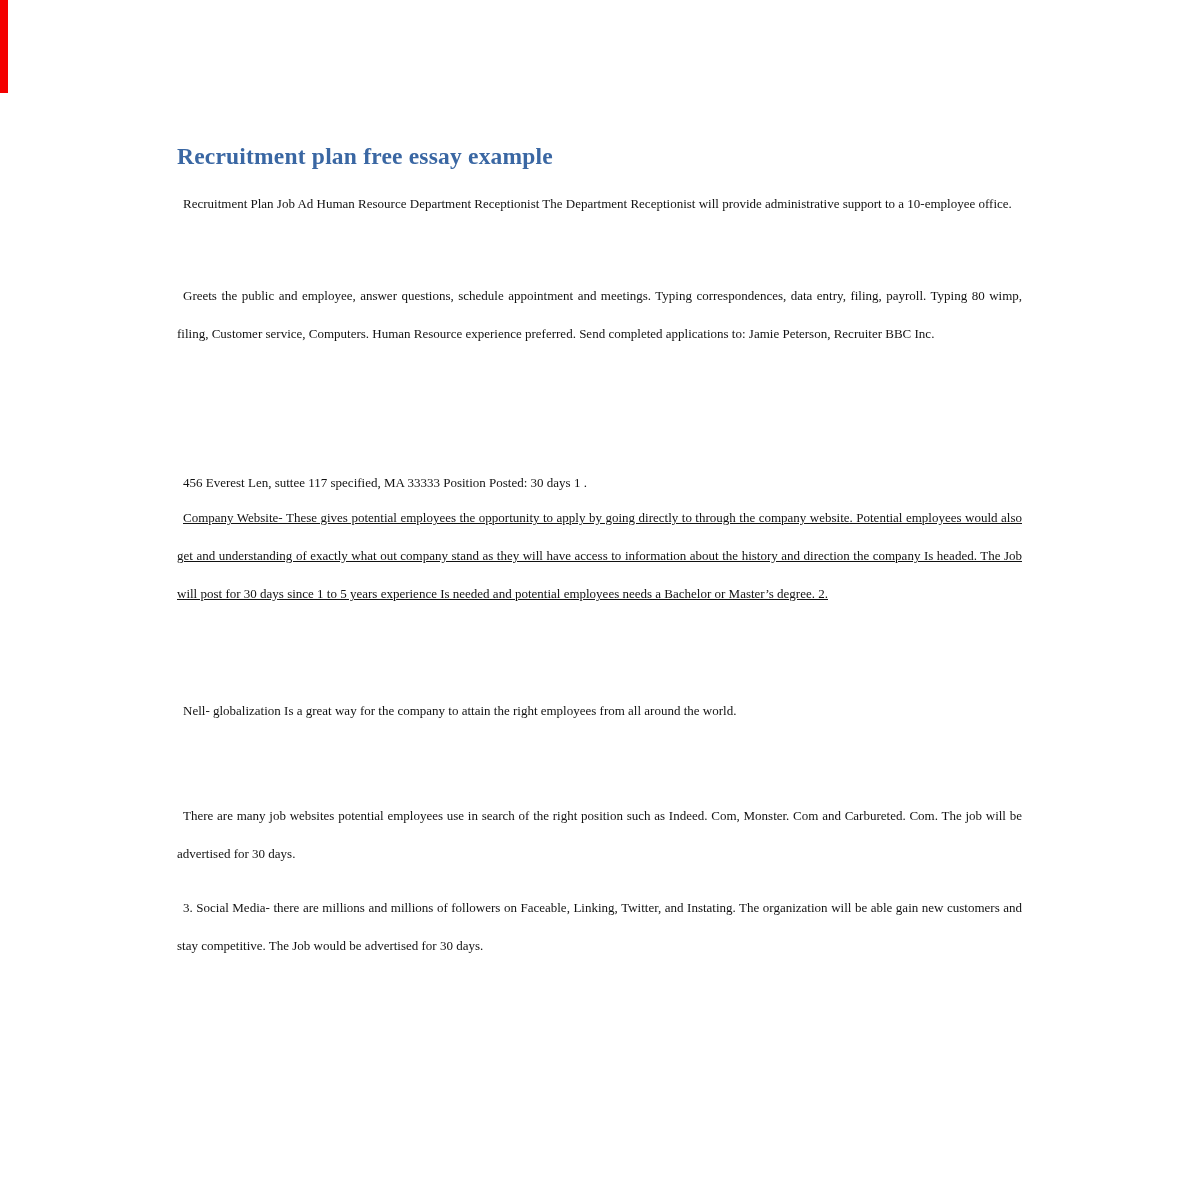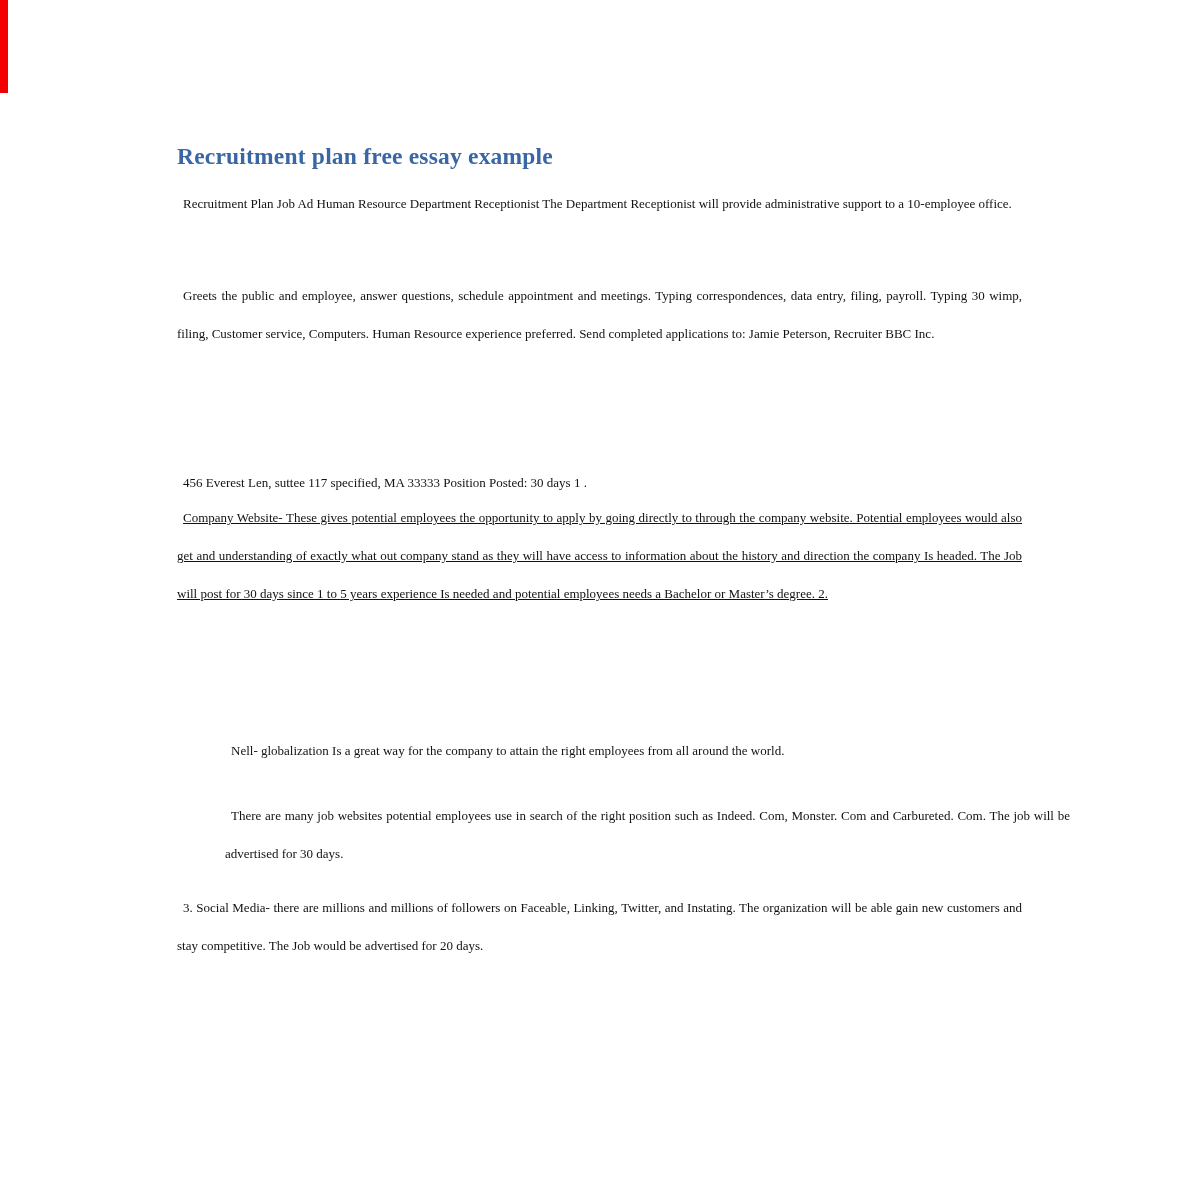--- a/index.html
+++ b/index.html
@@ -46,34 +46,34 @@
     line-height: 38px;
     color: #121212;
     text-align: justify;
     text-justify: inter-word;
     text-indent: 6px;
   }
   .p1 { top: 185px; }
   .p2 { top: 277px; }
   .p3 { top: 445px; margin-top: 19px; }
   .p4 { top: 499px; text-decoration: underline; }
-  .p5 { top: 732px; margin-left: 48px; }
-  .p6 { top: 797px; margin-left: 48px; }
+  .p5 { top: 692px; }
+  .p6 { top: 797px; }
   .p7 { top: 889px; }
   .p8 { top: 1019px; }
 </style>
 </head>
 <body>
 
 <div class="page">
   <div class="edge-mark top"></div>
   <div class="edge-mark bottom"></div>
 
   <h1 class="doc-title">Recruitment plan free essay example</h1>
 
   <p class="para p1">Recruitment Plan Job Ad Human Resource Department Receptionist The Department Receptionist will provide administrative support to a 10-employee office.</p>
-  <p class="para p2">Greets the public and employee, answer questions, schedule appointment and meetings. Typing correspondences, data entry, filing, payroll. Typing 30 wimp, filing, Customer service, Computers. Human Resource experience preferred. Send completed applications to: Jamie Peterson, Recruiter BBC Inc.</p>
+  <p class="para p2">Greets the public and employee, answer questions, schedule appointment and meetings. Typing correspondences, data entry, filing, payroll. Typing 80 wimp, filing, Customer service, Computers. Human Resource experience preferred. Send completed applications to: Jamie Peterson, Recruiter BBC Inc.</p>
   <p class="para p3">456 Everest Len, suttee 117 specified, MA 33333 Position Posted: 30 days 1 .</p>
   <p class="para p4">Company Website- These gives potential employees the opportunity to apply by going directly to through the company website. Potential employees would also get and understanding of exactly what out company stand as they will have access to information about the history and direction the company Is headed. The Job will post for 30 days since 1 to 5 years experience Is needed and potential employees needs a Bachelor or Master’s degree. 2.</p>
   <p class="para p5">Nell- globalization Is a great way for the company to attain the right employees from all around the world.</p>
   <p class="para p6">There are many job websites potential employees use in search of the right position such as Indeed. Com, Monster. Com and Carbureted. Com. The job will be advertised for 30 days.</p>
-  <p class="para p7">3. Social Media- there are millions and millions of followers on Faceable, Linking, Twitter, and Instating. The organization will be able gain new customers and stay competitive. The Job would be advertised for 20 days.</p>
+  <p class="para p7">3. Social Media- there are millions and millions of followers on Faceable, Linking, Twitter, and Instating. The organization will be able gain new customers and stay competitive. The Job would be advertised for 30 days.</p>
 </div>
 
 </body></html>

